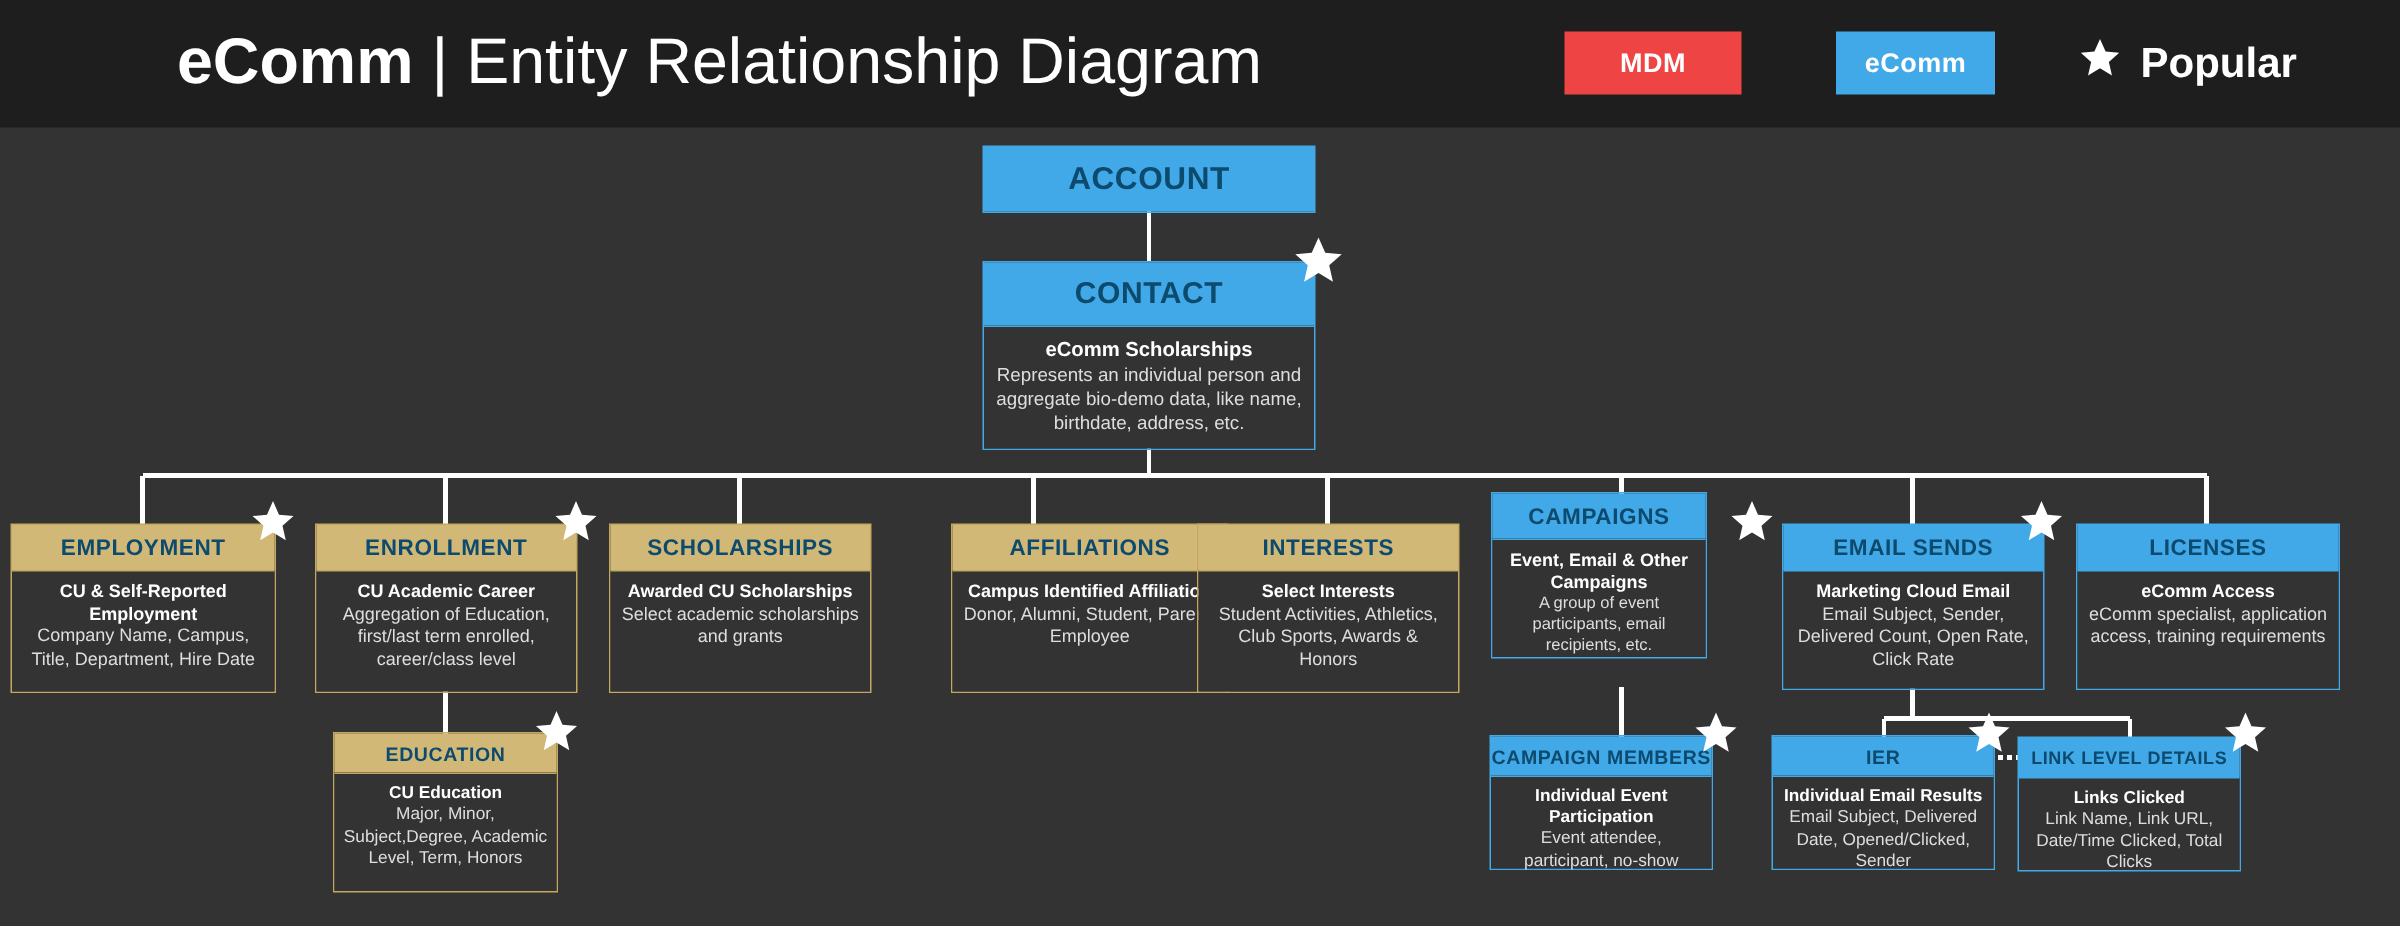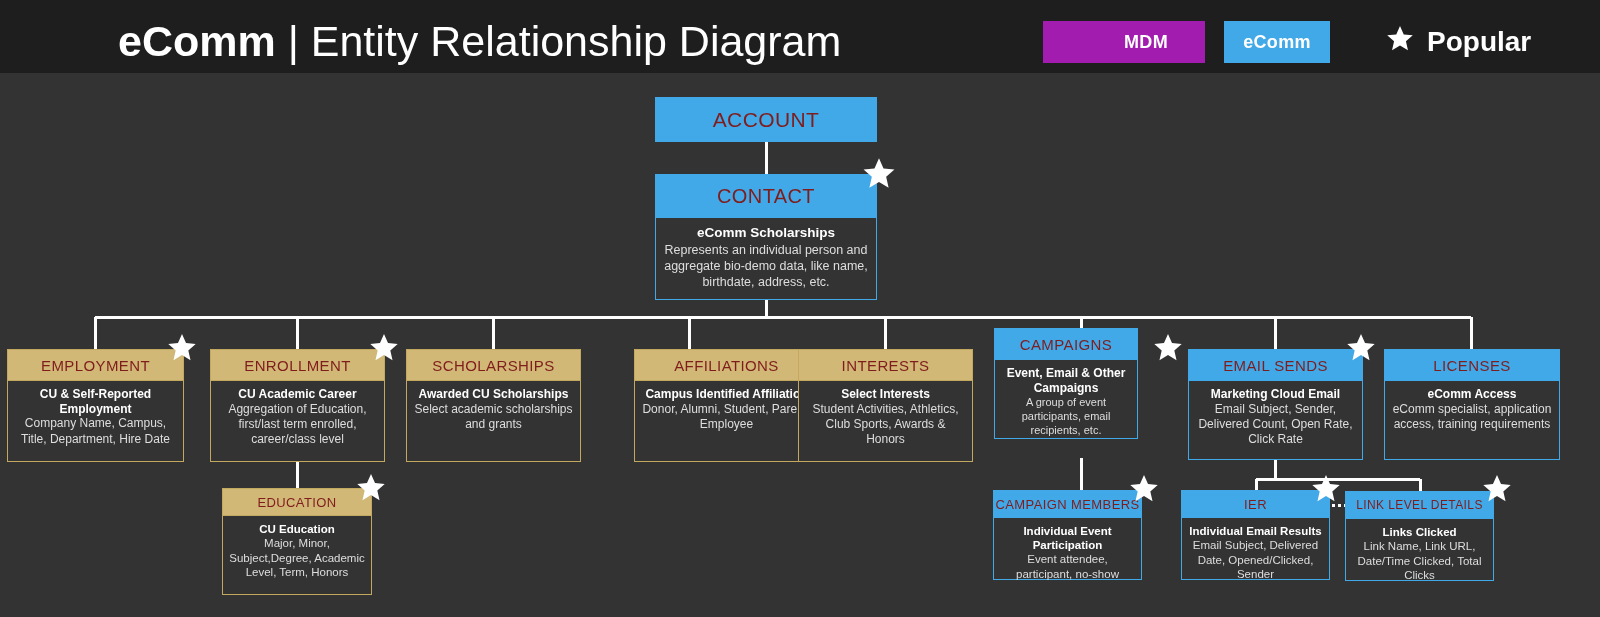--- a/index.html
+++ b/index.html
@@ -7,54 +7,54 @@
     width:1600px;height:617px;
     background:#333333;
     font-family:"Liberation Sans","DejaVu Sans",sans-serif;
     overflow:hidden;
     position:relative;
     color:#ffffff;
   }
 
   
   #header{
-    position:absolute;left:0;top:0;width:1600px;height:73px;
+    position:absolute;left:0;top:0;width:1600px;height:85px;
     background:#1e1e1e;
   }
   #page-title{
     position:absolute;left:118px;top:14px;
     font-size:43px;line-height:55px;
     color:#ffffff;white-space:nowrap;
     font-weight:400;
   }
   #page-title .strong{font-weight:700;}
 
   .legend-chip{
     position:absolute;top:21px;height:42px;
     display:flex;align-items:center;justify-content:center;
     font-size:18px;font-weight:700;color:#ffffff;
     letter-spacing:.3px;
   }
-  #legend-mdm{left:1043px;width:118px;background:#a21caf;padding-left:44px;}
+  #legend-mdm{left:1043px;width:118px;background:#ef4444;}
   #legend-ecomm{left:1224px;width:106px;background:#42a9e8;}
   #legend-popular{
     position:absolute;left:1385px;top:21px;height:42px;
     display:flex;align-items:center;gap:12px;
     font-size:28px;font-weight:700;color:#ffffff;
   }
 
   
   #connectors{position:absolute;left:0;top:0;width:1600px;height:617px;pointer-events:none;}
 
   
   .entity{position:absolute;box-sizing:border-box;}
   .entity .hdr{
     box-sizing:border-box;width:100%;
     display:flex;align-items:center;justify-content:center;
-    font-weight:400;color:#7f1d1d;text-align:center;
+    font-weight:700;color:#0c4a6e;text-align:center;
     letter-spacing:.4px;
   }
   .entity .body{
     box-sizing:border-box;width:100%;
     background:#333333;
     text-align:center;
     color:#e8e8e8;
     padding:6px 6px 8px 6px;
   }
   .entity .b-title{

